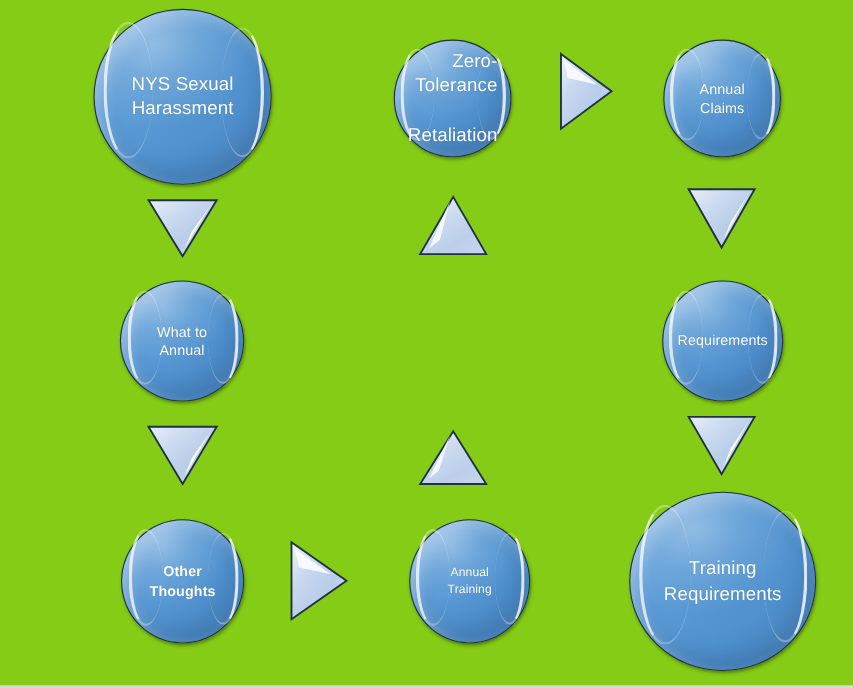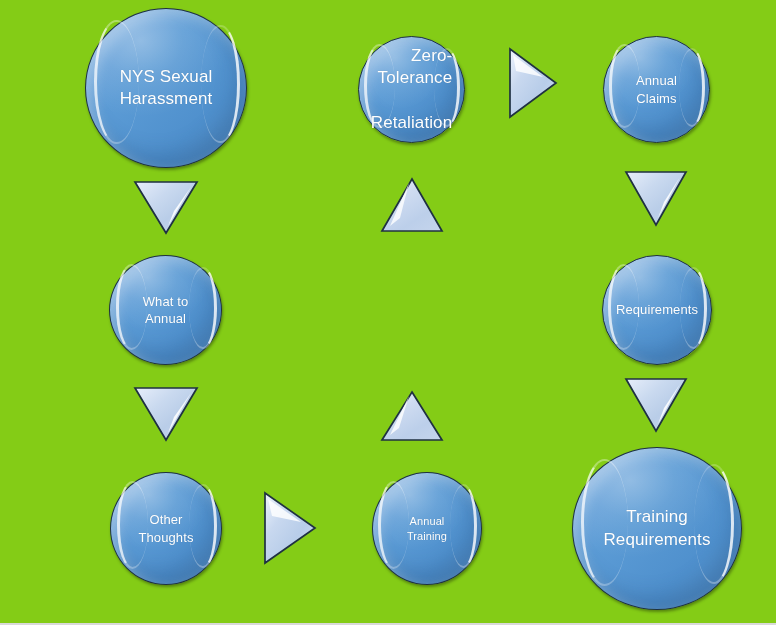--- a/index.html
+++ b/index.html
@@ -120,21 +120,21 @@
   <div class="node" style="left:109px; top:255px; width:113px; height:110px; font-size:13px;">
     <span class="label">What to
 Annual</span>
   </div>
 
 
   <div class="node" style="left:602px; top:255px; width:110px; height:110px; font-size:13px;">
     <span class="label">Requirements</span>
   </div>
 
-  <div class="node" style="left:110px; top:472px; width:112px; height:113px; font-size:13px;">
+  <div class="node" style="left:110px; top:472px; width:112px; height:113px; font-size:13px;font-weight:bold;">
     <span class="label">Other
 Thoughts</span>
   </div>
 
   <div class="node" style="left:372px; top:472px; width:110px; height:113px; font-size:11px;">
     <span class="label">Annual
 Training</span>
   </div>
 
   <div class="node" style="left:572px; top:447px; width:170px; height:163px; font-size:17px;">

